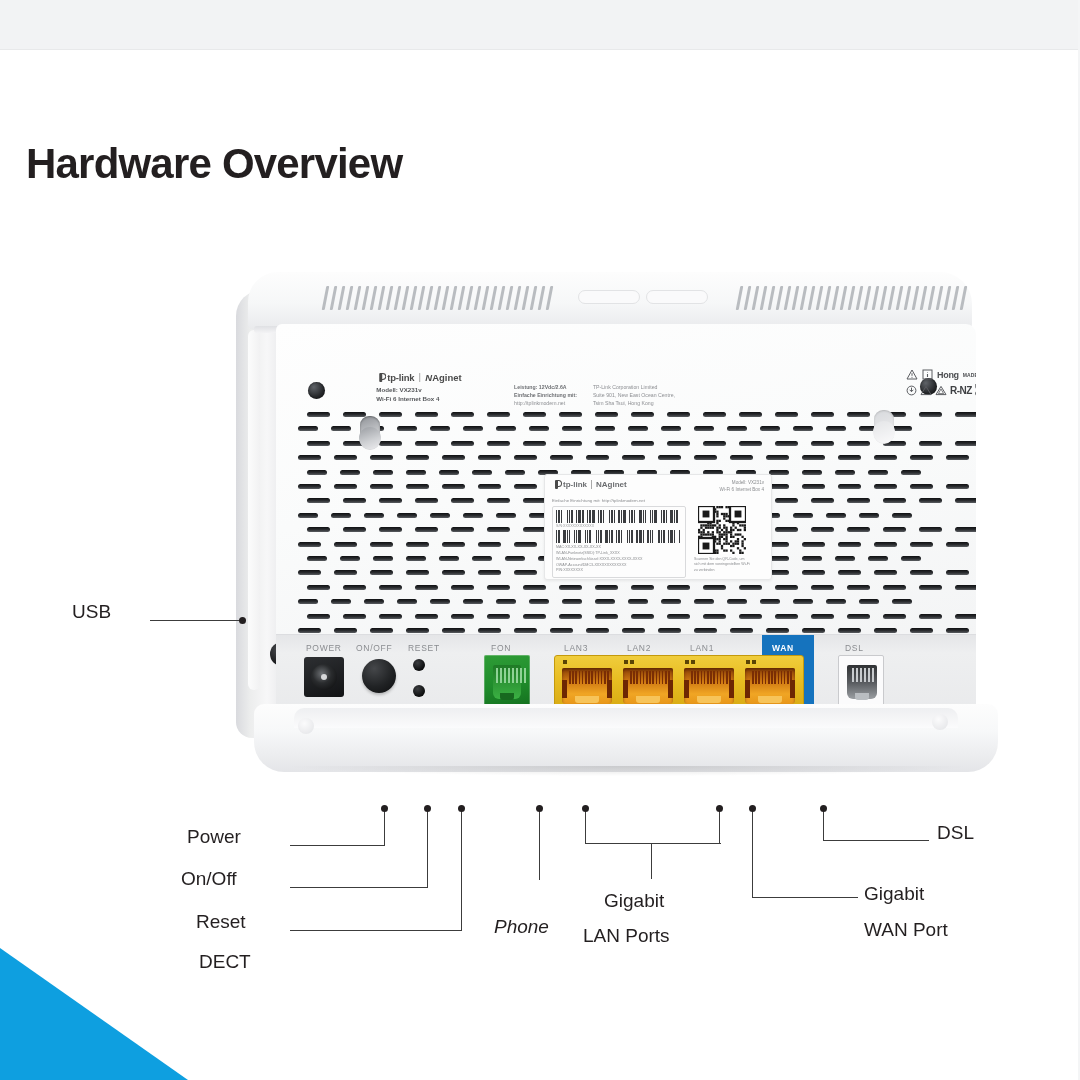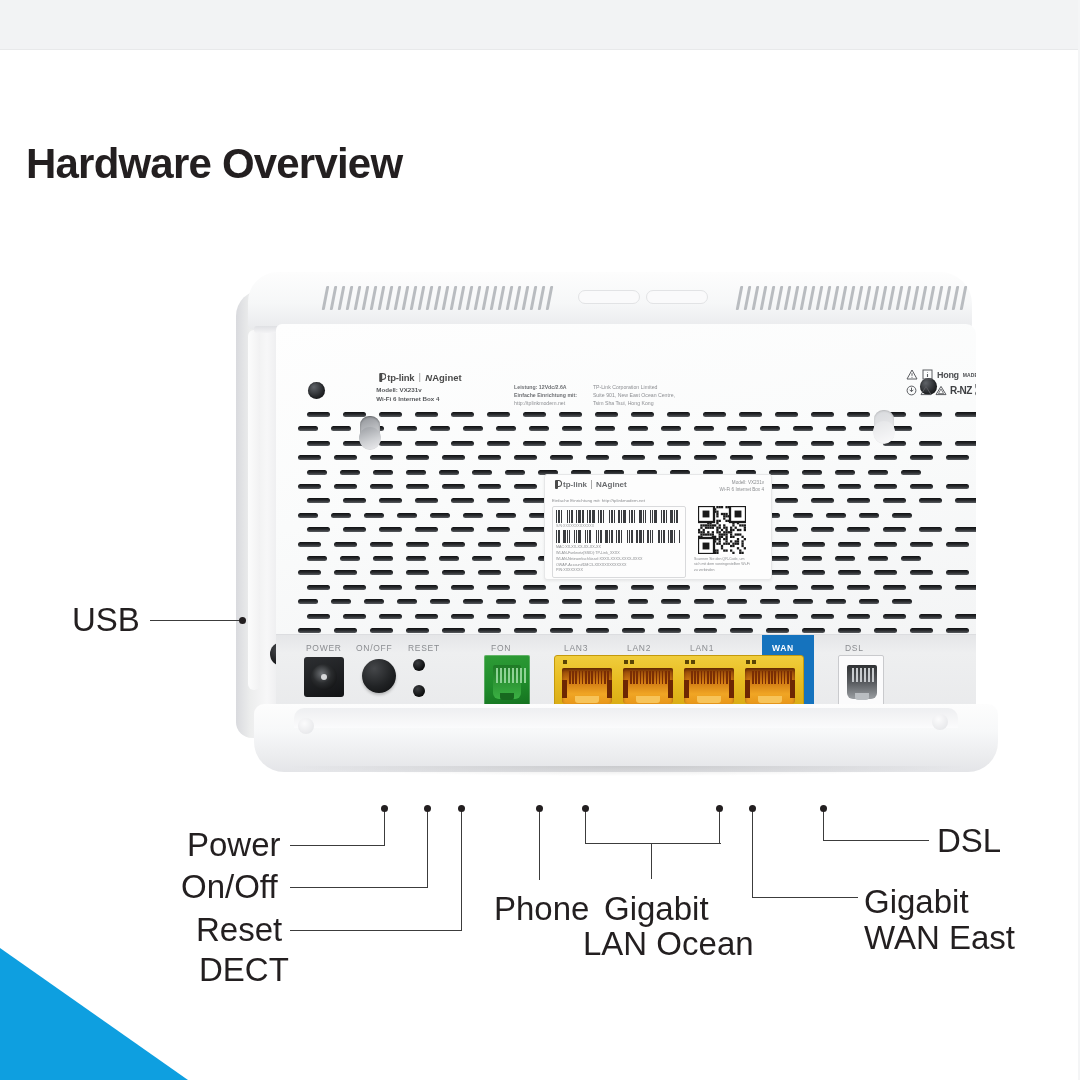--- a/index.html
+++ b/index.html
@@ -297,21 +297,21 @@
   }
 
   
   .usb-port {
     position: absolute; left: 34px; top: 370px; width: 24px; height: 24px;
     border-radius: 50%;
     background: radial-gradient(circle at 38% 32%, #4a4c50, #1b1c1e 62%, #0a0b0c);
   }
 
   
-  .co-label { position: absolute; font-size: 33px; color: #231f20; white-space: pre; }
+  .co-label { position: absolute; font-size: 19px; color: #231f20; white-space: pre; }
   .co-line { position: absolute; background: #3c3c3c; }
   .co-line.h { height: 1.4px; }
   .co-line.v { width: 1.4px; }
   .co-dot { position: absolute; width: 7px; height: 7px; border-radius: 50%; background: #231f20; }
 </style>
 </head>
 <body>
 
 <div class="top-band"></div>
 <div class="top-band-line"></div>
@@ -1329,35 +1329,35 @@
 <div class="co-line v" style="left:427px; top:808px; height:80px;"></div>
 <div class="co-dot" style="left:424px; top:805px;"></div>
 
 <div class="co-label" style="left:196px; top:911px;">Reset</div>
 <div class="co-line h" style="left:290px; top:930px; width:172px;"></div>
 <div class="co-line v" style="left:461px; top:808px; height:123px;"></div>
 <div class="co-dot" style="left:458px; top:805px;"></div>
 
 <div class="co-label" style="left:199px; top:951px;">DECT</div>
 
-<div class="co-label" style="left:494px; top:890px;">Phone</div>
+<div class="co-label" style="left:494px; top:916px;font-style:italic;">Phone</div>
 <div class="co-line v" style="left:539px; top:808px; height:72px;"></div>
 <div class="co-dot" style="left:536px; top:805px;"></div>
 
 <div class="co-label" style="left:604px; top:890px;">Gigabit</div>
-<div class="co-label" style="left:583px; top:925px;">LAN Ocean</div>
+<div class="co-label" style="left:583px; top:925px;">LAN Ports</div>
 <div class="co-line v" style="left:585px; top:808px; height:36px;"></div>
 <div class="co-line v" style="left:719px; top:808px; height:36px;"></div>
 <div class="co-line h" style="left:585px; top:843px; width:136px;"></div>
 <div class="co-line v" style="left:651px; top:843px; height:36px;"></div>
 <div class="co-dot" style="left:582px; top:805px;"></div>
 <div class="co-dot" style="left:716px; top:805px;"></div>
 
 <div class="co-label" style="left:864px; top:883px;">Gigabit</div>
-<div class="co-label" style="left:864px; top:919px;">WAN East</div>
+<div class="co-label" style="left:864px; top:919px;">WAN Port</div>
 <div class="co-line v" style="left:752px; top:808px; height:90px;"></div>
 <div class="co-line h" style="left:752px; top:897px; width:106px;"></div>
 <div class="co-dot" style="left:749px; top:805px;"></div>
 
 <div class="co-label" style="left:937px; top:822px;">DSL</div>
 <div class="co-line v" style="left:823px; top:808px; height:33px;"></div>
 <div class="co-line h" style="left:823px; top:840px; width:106px;"></div>
 <div class="co-dot" style="left:820px; top:805px;"></div>
 
 </body></html>

